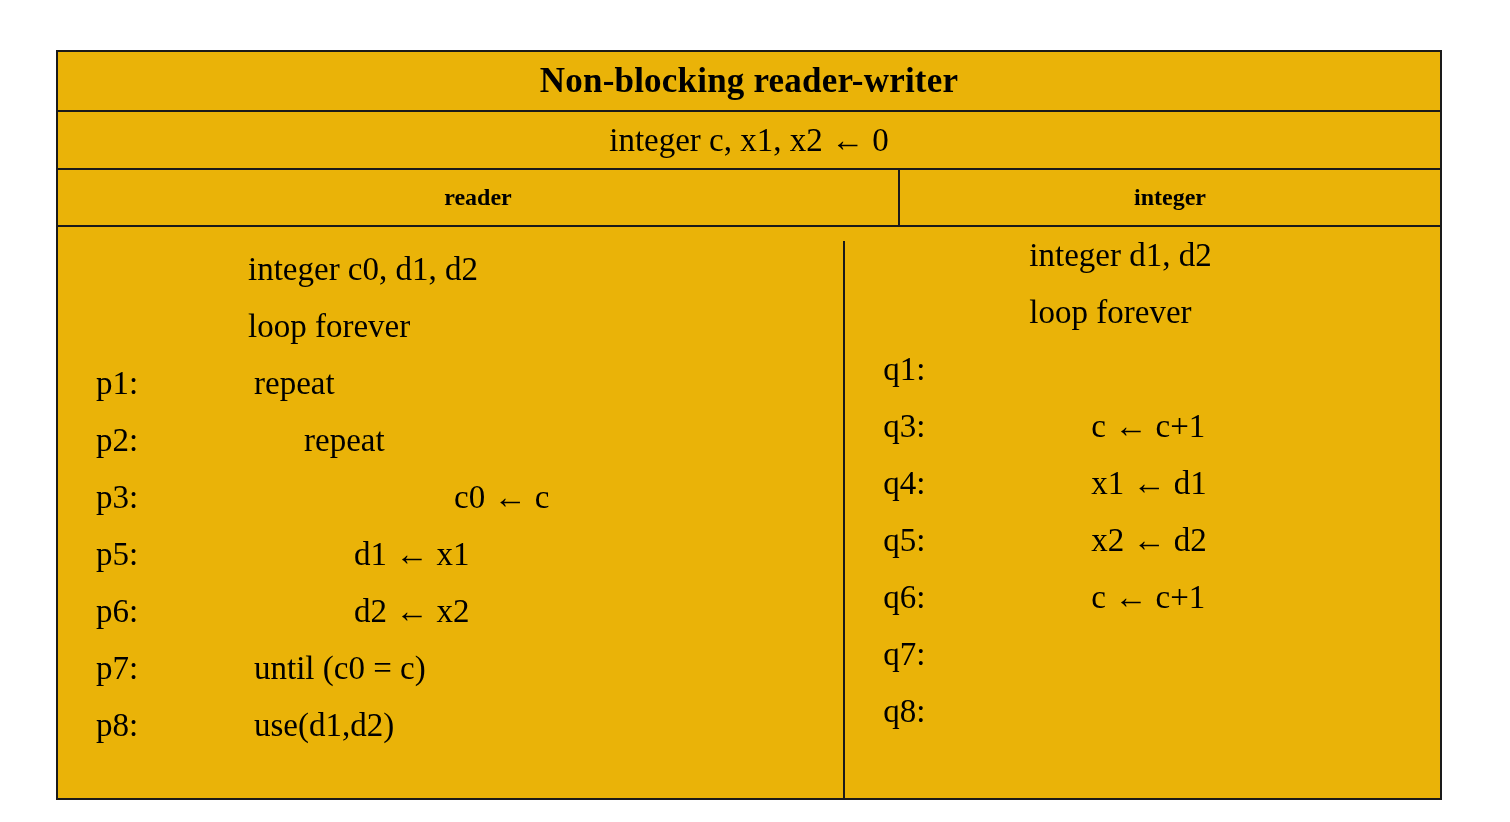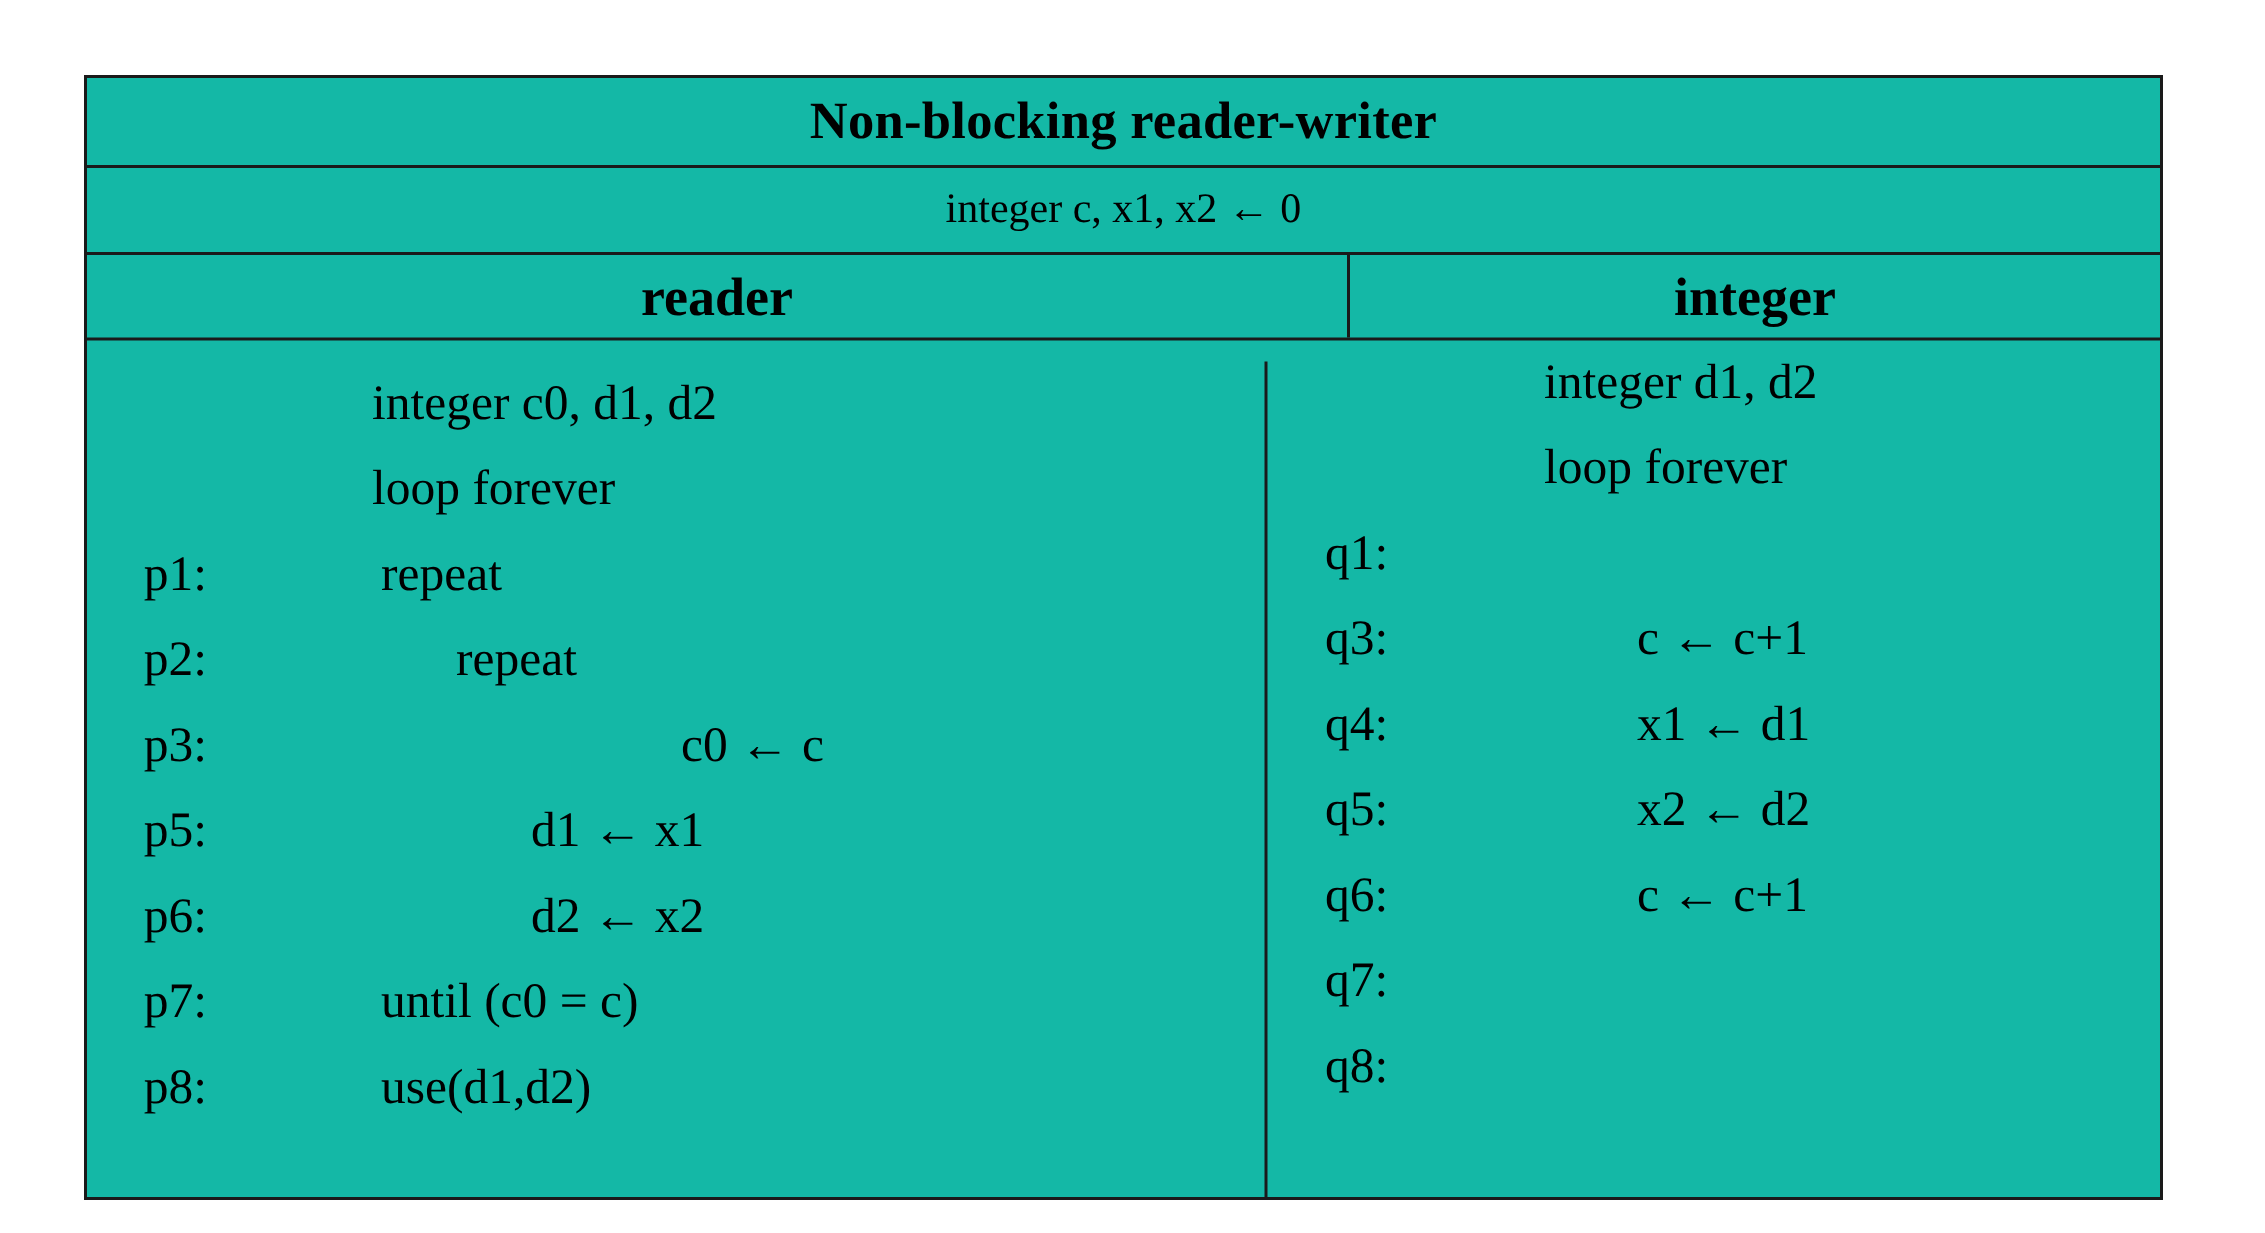--- a/index.html
+++ b/index.html
@@ -17,21 +17,21 @@
   }
 
   #algo-table {
     position: absolute;
     left: 56px;
     top: 50px;
     width: 1386px;
     height: 750px;
     border: 2px solid #1a1a1a;
     box-sizing: border-box;
-    background: #14b8a6;
+    background: #eab308;
     font-family: Liberation Serif, serif;
   }
 
   .rule-row {
     border-bottom: 2px solid #1a1a1a;
     box-sizing: border-box;
   }
 
   
   .title-row {
@@ -48,35 +48,35 @@
   }
 
   
   .decl-row {
     height: 58px;
     display: flex;
     align-items: center;
     justify-content: center;
   }
   .decl-text {
-    font-size: 28px;
+    font-size: 33px;
     white-space: nowrap;
   }
 
   
   .head-row {
     height: 57px;
     display: flex;
   }
   .head-cell {
     display: flex;
     align-items: center;
     justify-content: center;
     font-weight: bold;
-    font-size: 36px;
+    font-size: 24px;
     box-sizing: border-box;
   }
   .head-cell.reader-head {
     width: 842px;
     border-right: 2px solid #1a1a1a;
   }
   .head-cell.writer-head {
     width: 540px;
   }
 

